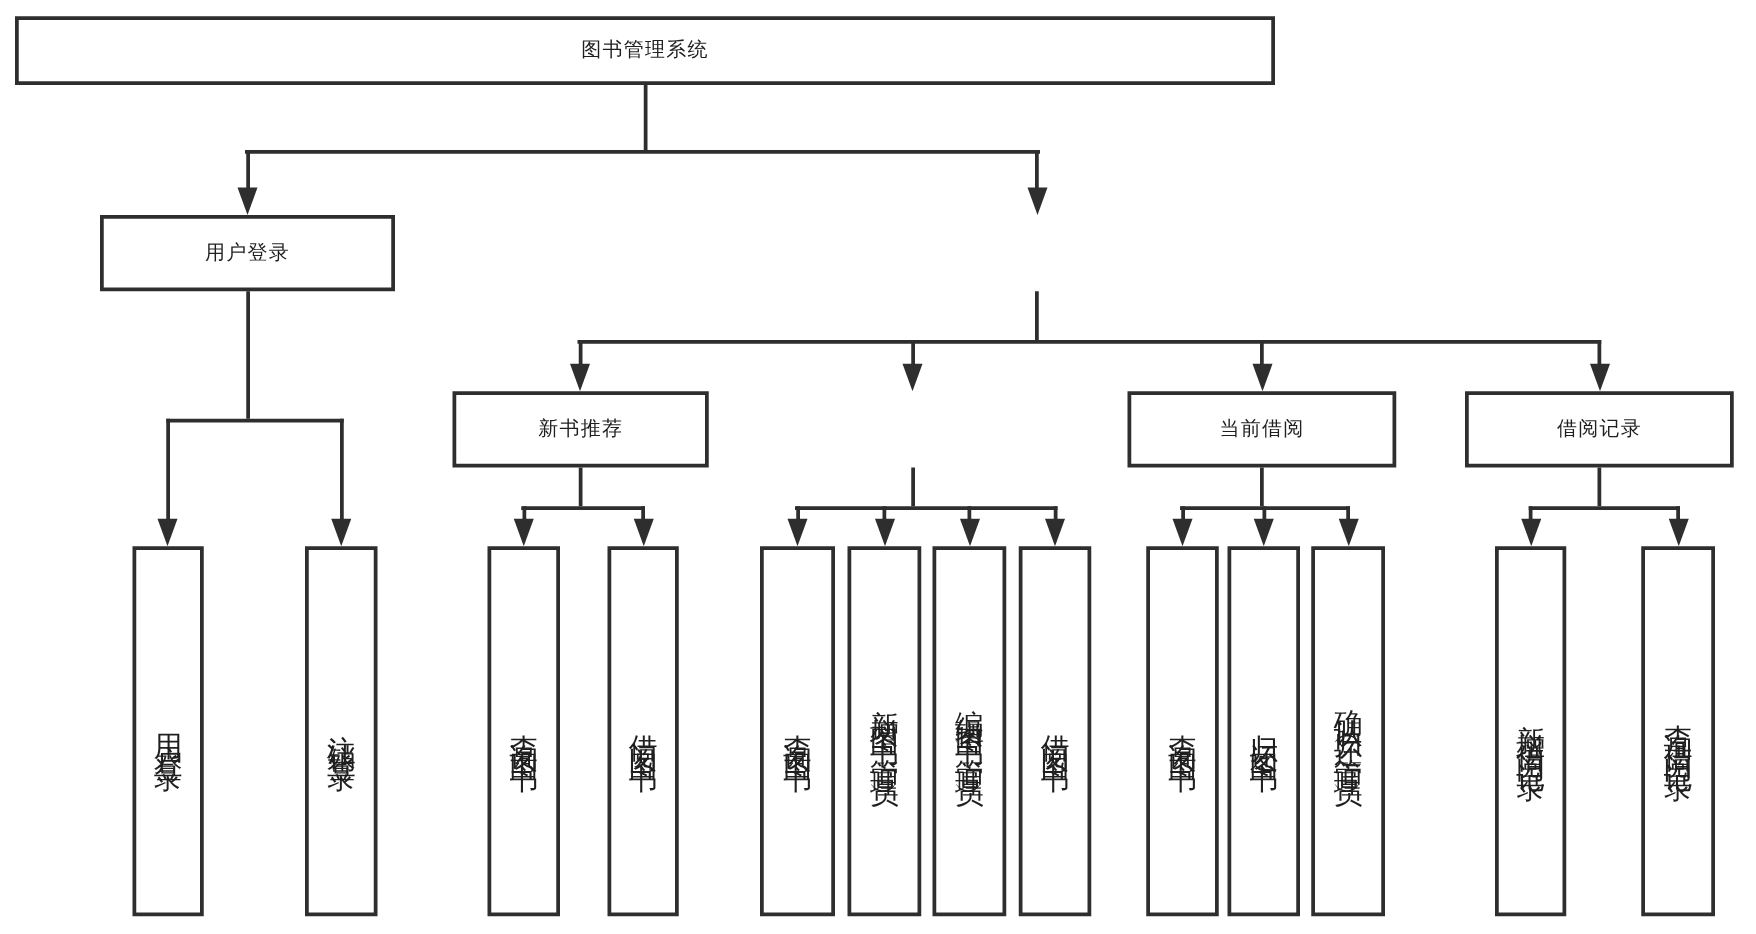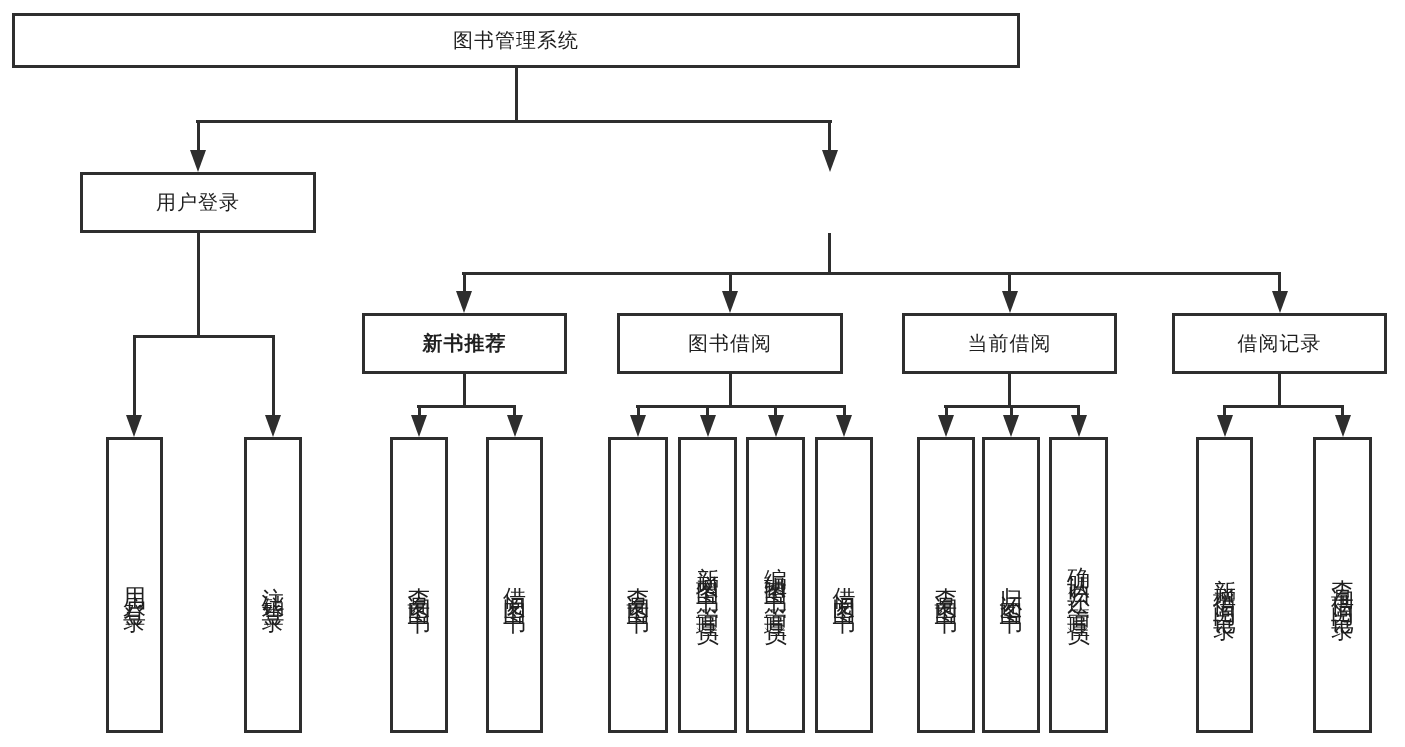--- a/index.html
+++ b/index.html
@@ -17,21 +17,21 @@
     color:var(--text);
     overflow:hidden;
   }
   .node{
     position:absolute;
     box-sizing:border-box;
     border:3px solid var(--line);
     background:var(--background);
     display:flex;align-items:center;justify-content:center;
   }
-  .node.h span{font-size:20px;letter-spacing:1px;white-space:nowrap;}
+  .node.h span{font-size:16px;letter-spacing:1px;white-space:nowrap;}
   .node.v span{
     writing-mode:vertical-rl;
     font-size:23px;
     letter-spacing:8px;
     line-height:1;
     white-space:nowrap;
   }
   .vl{position:absolute;width:3px;background:var(--line);}
   .hl{position:absolute;height:3px;background:var(--line);}
   .ah{
@@ -78,25 +78,22 @@
   <div class="hl" style="left:462px;top:272px;width:819px;"></div>
   <div class="vl" style="left:463px;top:272px;height:22px;"></div>
   <div class="ah" style="left:456px;top:291px;"></div>
   <div class="vl" style="left:729px;top:272px;height:22px;"></div>
   <div class="ah" style="left:722px;top:291px;"></div>
   <div class="vl" style="left:1008px;top:272px;height:22px;"></div>
   <div class="ah" style="left:1002px;top:291px;"></div>
   <div class="vl" style="left:1278px;top:272px;height:22px;"></div>
   <div class="ah" style="left:1272px;top:291px;"></div>
 
-  <div class="node h" style="left:362px;top:313px;width:205px;height:61px;font-weight:bold;">
+  <div class="node h" style="left:362px;top:313px;width:205px;height:61px;">
     <span>新书推荐</span>
-  </div>
-  <div class="node h" style="left:617px;top:313px;width:226px;height:61px;">
-    <span>图书借阅</span>
   </div>
   <div class="node h" style="left:902px;top:313px;width:215px;height:61px;">
     <span>当前借阅</span>
   </div>
   <div class="node h" style="left:1172px;top:313px;width:215px;height:61px;">
     <span>借阅记录</span>
   </div>
 
   <div class="vl" style="left:463px;top:374px;height:31px;"></div>
   <div class="hl" style="left:417px;top:405px;width:99px;"></div>

